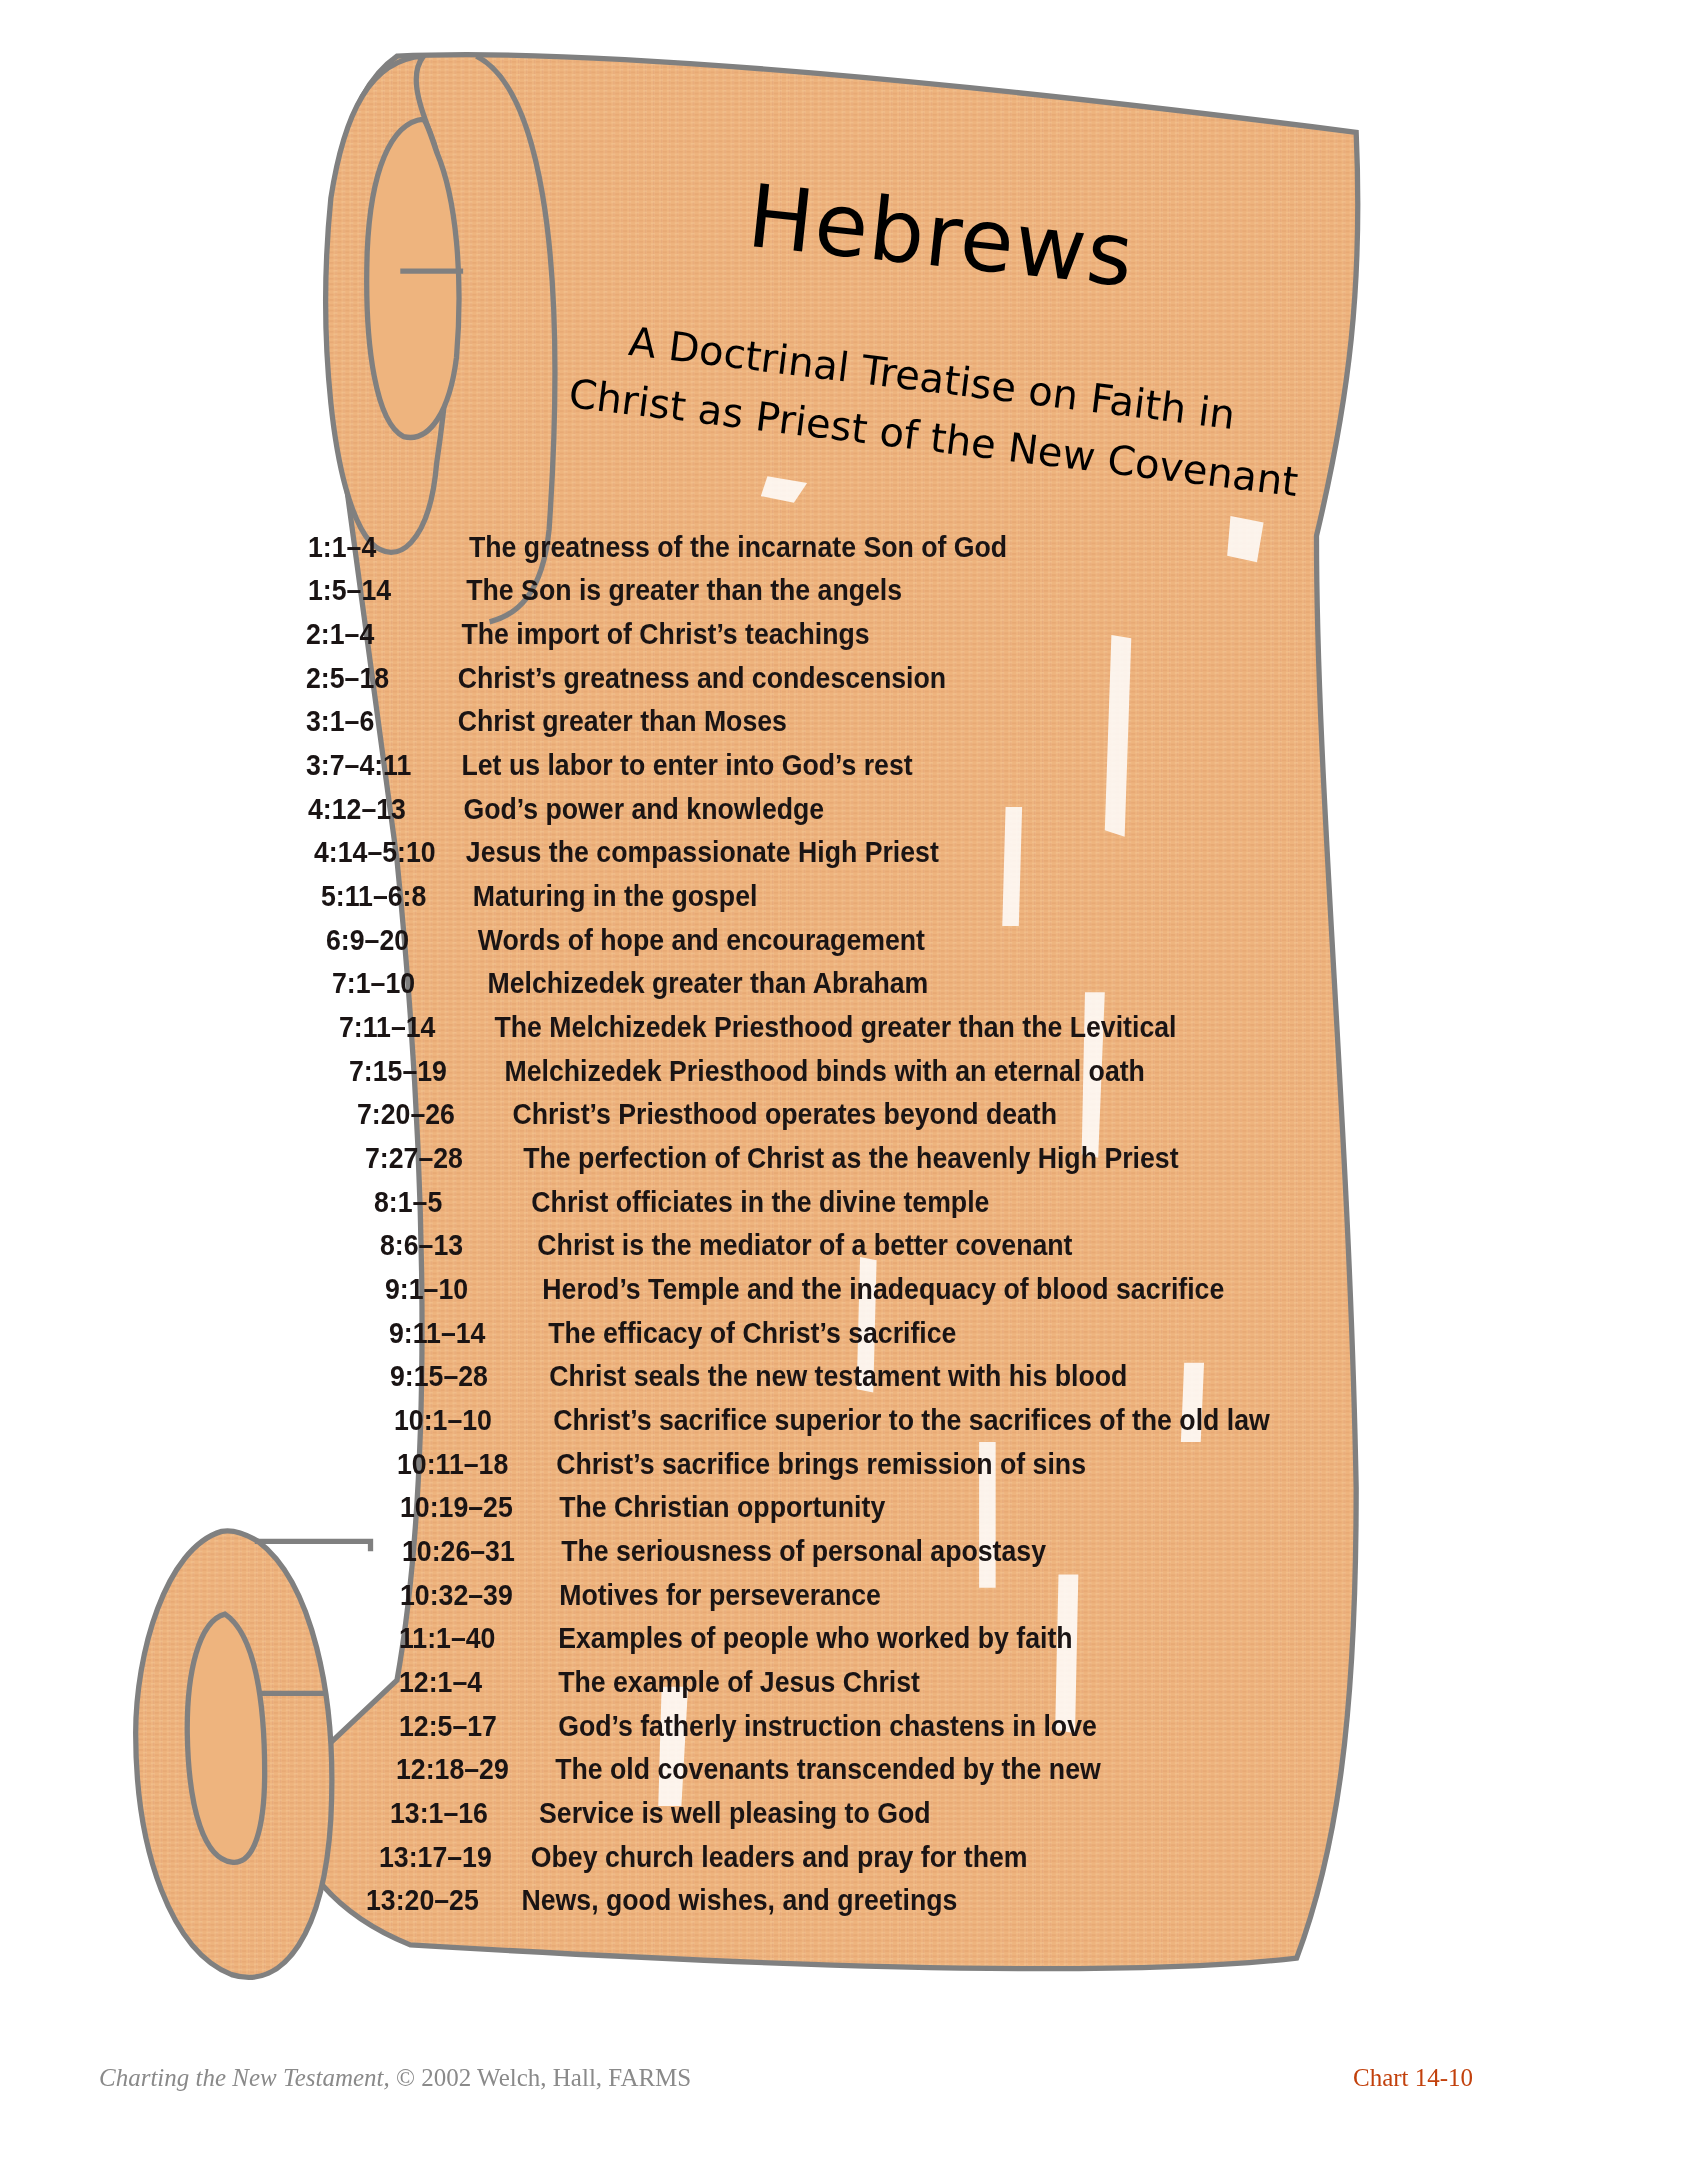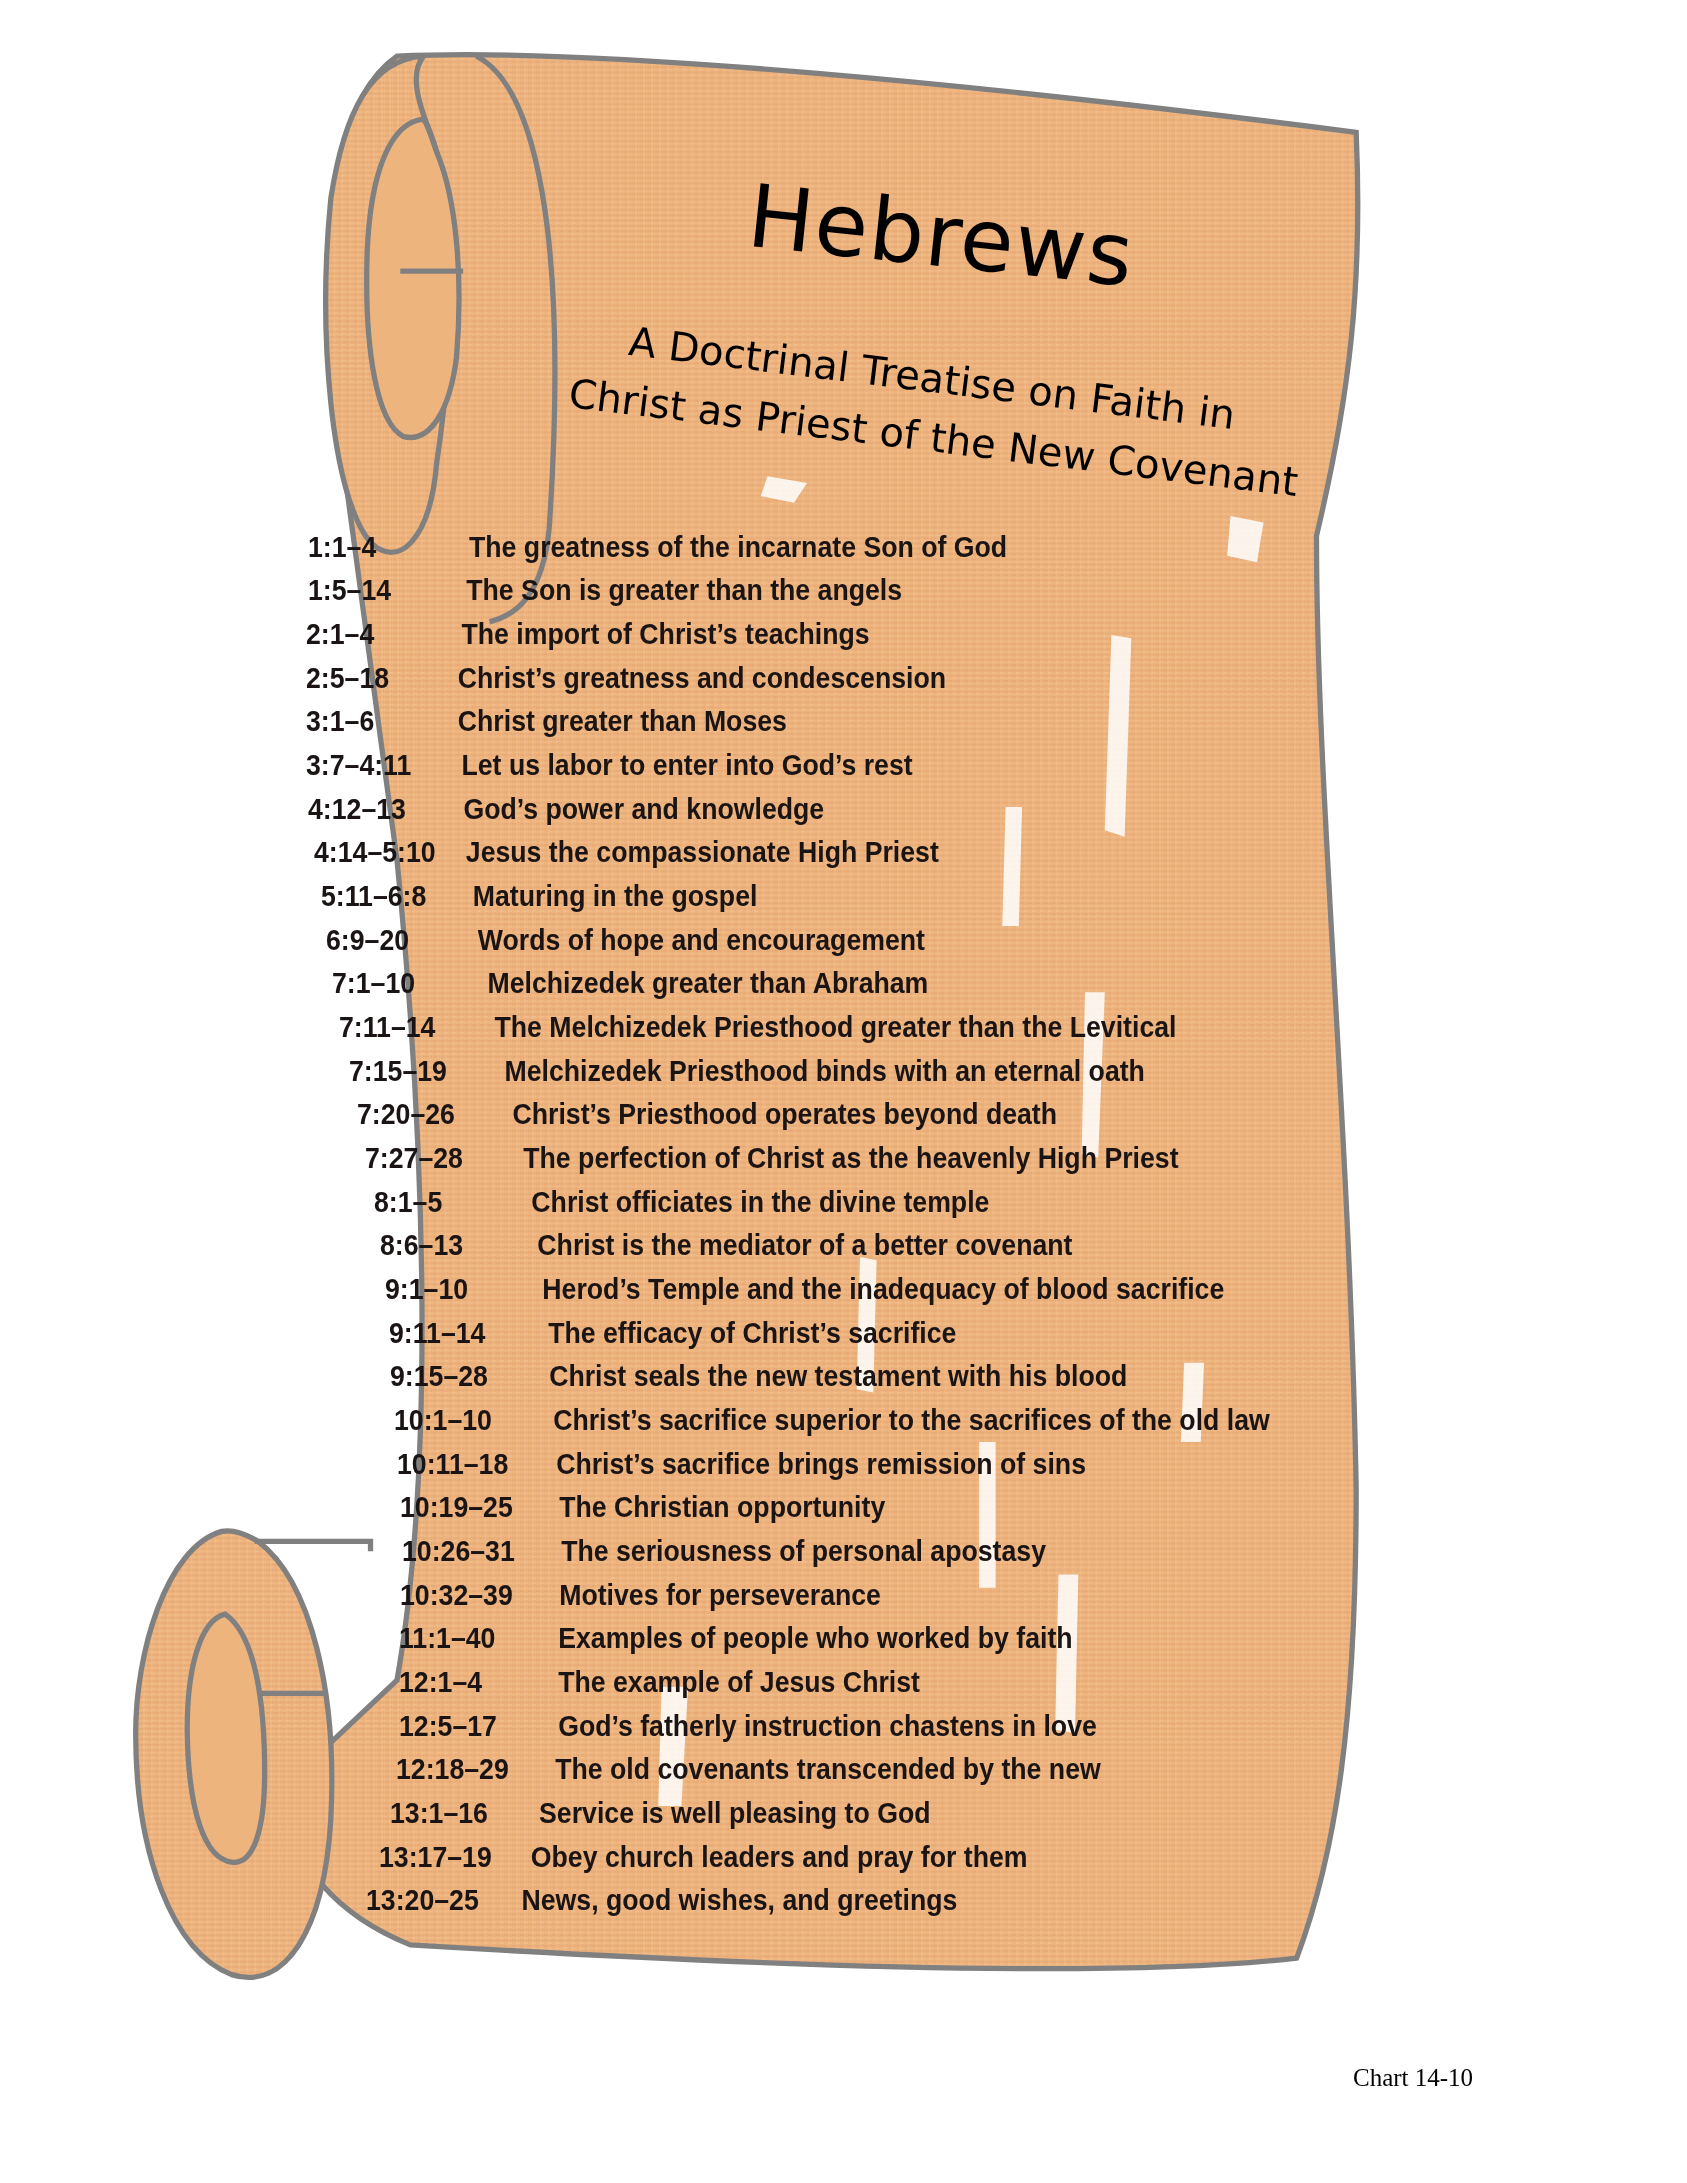--- a/index.html
+++ b/index.html
@@ -24,21 +24,21 @@
   }
   .ref { position: absolute; left: 0; top: 0; }
   .desc { position: absolute; top: 0; }
   .footer-left {
     position: absolute; left: 99px; top: 2064px; font-family: "Liberation Serif", serif;
     font-size: 25px; color: #8a8a8a;
   }
   .footer-left .ital { font-style: italic; }
   .footer-right {
     position: absolute; left: 1353px; top: 2064px; font-family: "Liberation Serif", serif;
-    font-size: 25px; color: #000000;
+    font-size: 25px; color: #c2410c;
   }
 </style>
 </head>
 <body>
 
 <div class="page">
 
   <svg class="scroll" width="1687" height="2183" viewBox="0 0 2550 3300">
     <defs>
       <pattern id="grain" width="12" height="8" patternUnits="userSpaceOnUse">
@@ -210,15 +210,16 @@
     <div class="row" style="left:379px;top:1841px">
         <span class="ref">13:17–19</span>
         <span class="desc" style="left:165px">Obey church leaders and pray for them</span>
       </div>
     <div class="row" style="left:366px;top:1884px">
         <span class="ref">13:20–25</span>
         <span class="desc" style="left:169px">News, good wishes, and greetings</span>
       </div>
   </div>
 
+  <div class="footer-left"><span class="ital">Charting the New Testament,</span><span> © 2002 Welch, Hall, FARMS</span></div>
   <div class="footer-right">Chart 14-10</div>
 </div>
 
 
 </body></html>

